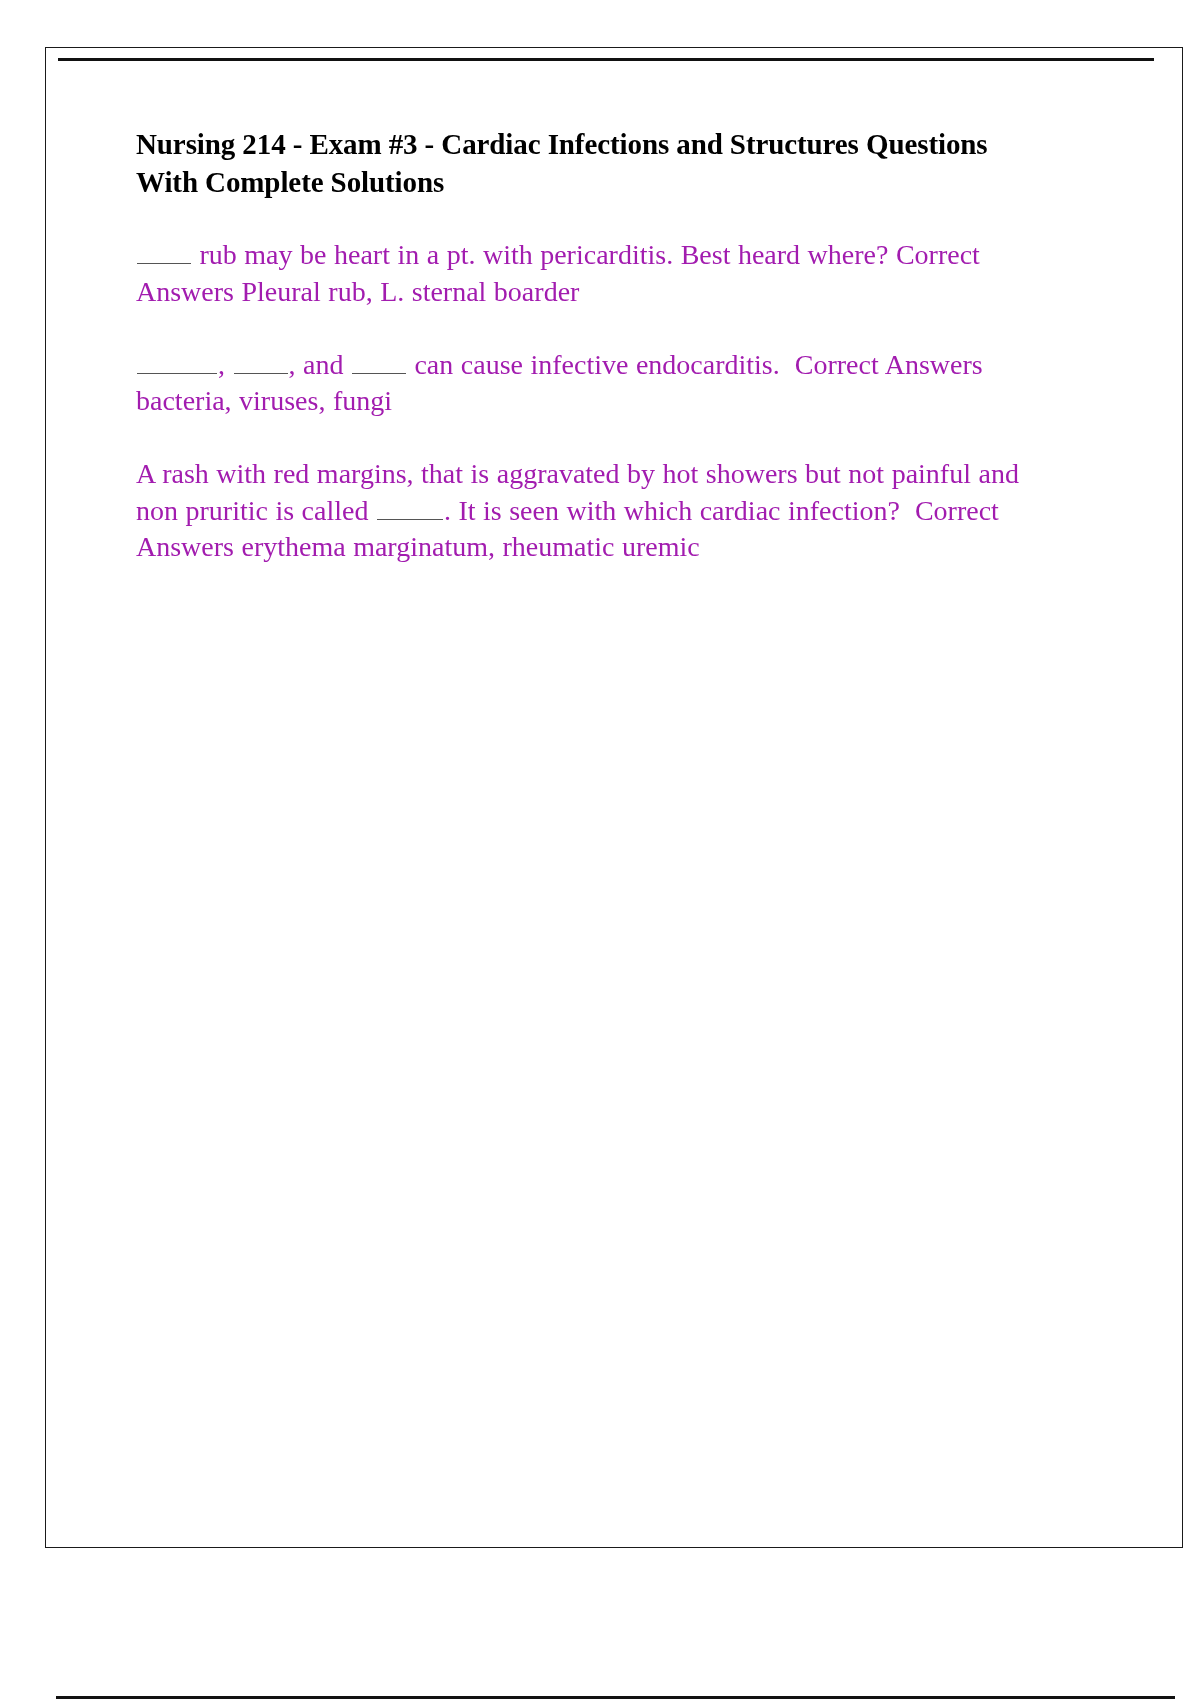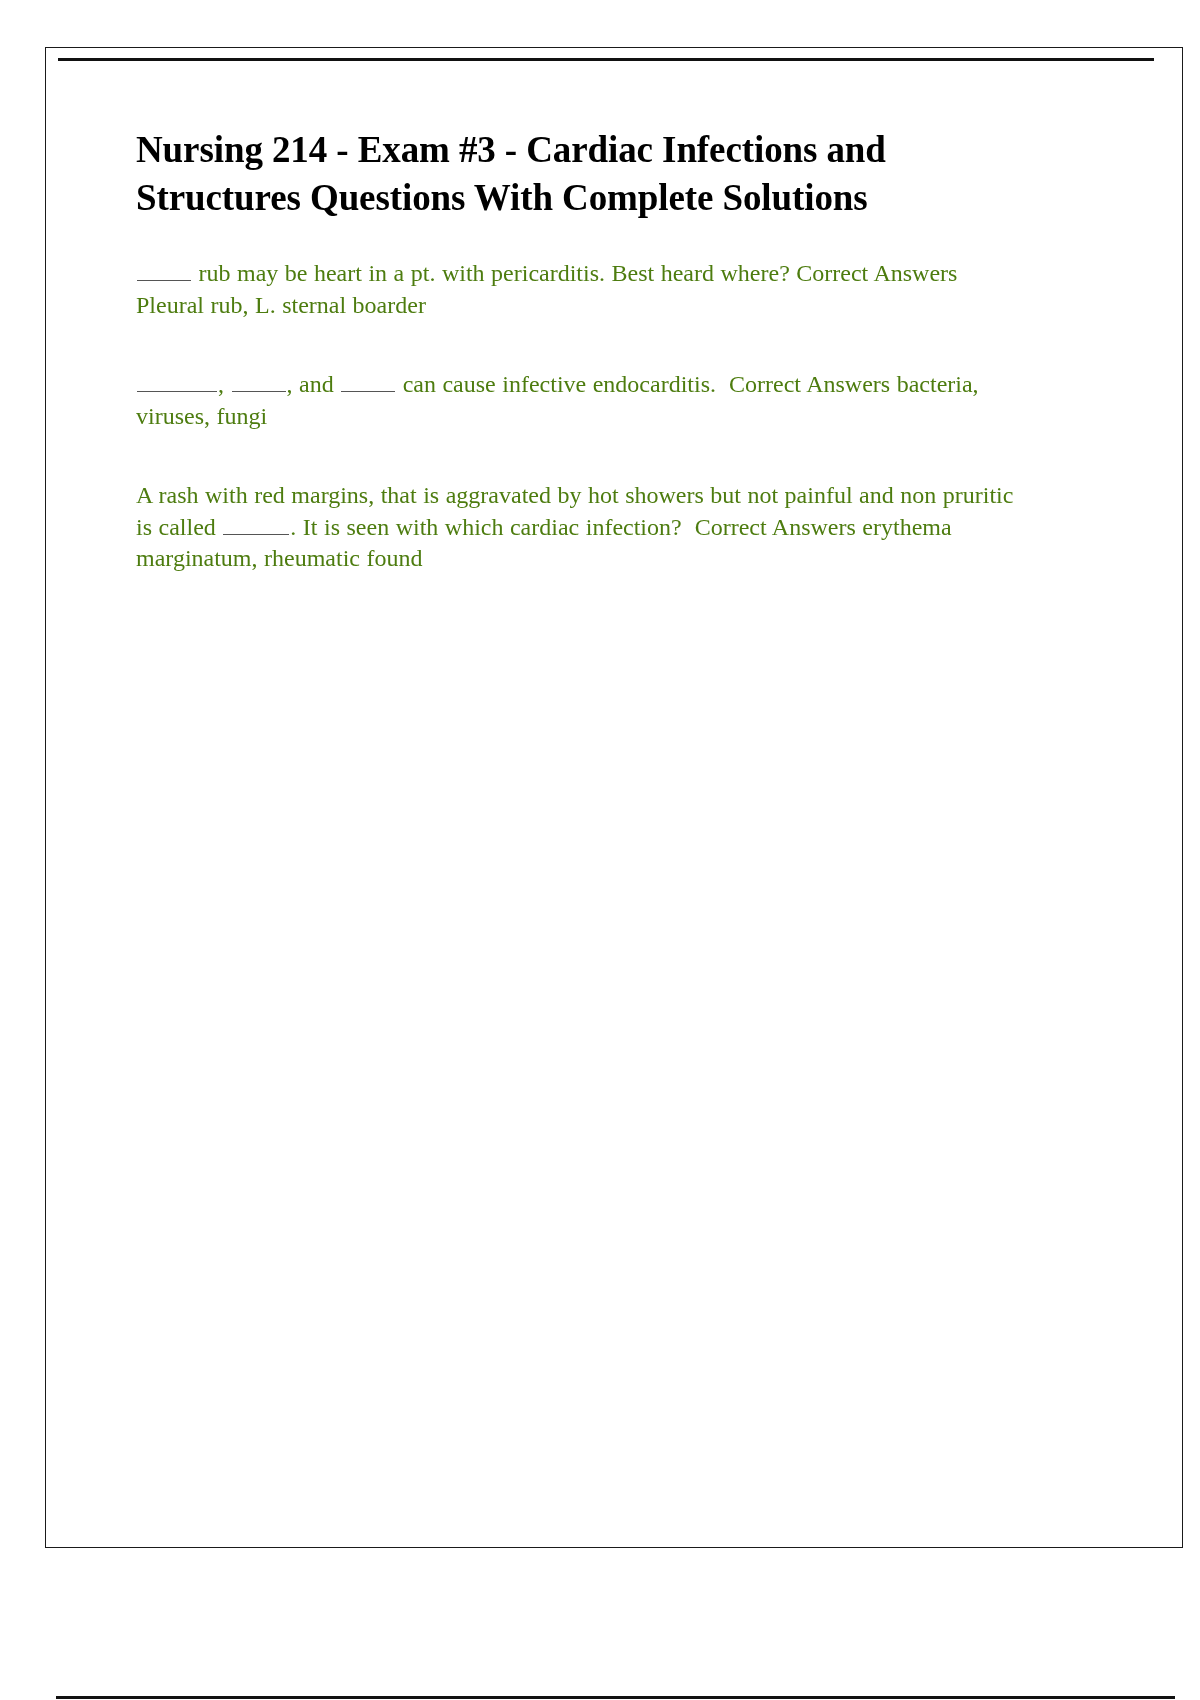--- a/index.html
+++ b/index.html
@@ -41,41 +41,41 @@
 
   
   #content {
     position: absolute;
     left: 90px;
     top: 78px;
     width: 960px;
   }
 
   #doc-title {
-    font-size: 37px;
+    font-size: 29px;
     font-weight: bold;
     line-height: 1.30;
     color: #000000;
     margin: 0 0 0 0;
     letter-spacing: -0.1px;
     width: 880px;
   }
 
   .paragraph {
-    font-size: 24px;
+    font-size: 28px;
     line-height: 1.31;
-    color: #4d7c0f;
+    color: #a21caf;
     margin: 0;
     width: 890px;
     word-spacing: 0.5px;
   }
 
   
   #qa-list { margin-top: 36px; }
-  .paragraph + .paragraph { margin-top: 48px; }
+  .paragraph + .paragraph { margin-top: 36px; }
 
   
   .blank {
     display: inline-block;
     border-bottom: 1.6px solid #555555;
     vertical-align: baseline;
     height: 0.92em;
     margin: 0 1px;
   }
   .blank.b4 { width: 54px; }
@@ -109,21 +109,21 @@
 
     <div id="qa-list">
 
       <p class="paragraph"><span class="blank b4"></span><span> rub may be heart in a pt. with pericarditis. Best heard where? </span><span>Correct Answers</span><span> Pleural rub, L. sternal boarder</span></p>
 
       <p class="paragraph"><span class="blank b6"></span>, <span class="blank b4"></span>, and <span class="blank b4"></span> can cause infective endocarditis.&nbsp; <span>Correct Answers</span><span> bacteria, viruses, fungi</span></p>
 
 
 
 
-      <p class="paragraph">A rash with red margins, that is aggravated by hot showers but not painful and non pruritic is called <span class="blank b5"></span>. It is seen with which cardiac infection?&nbsp; <span>Correct Answers</span><span> erythema marginatum, rheumatic found</span></p>
+      <p class="paragraph">A rash with red margins, that is aggravated by hot showers but not painful and non pruritic is called <span class="blank b5"></span>. It is seen with which cardiac infection?&nbsp; <span>Correct Answers</span><span> erythema marginatum, rheumatic uremic</span></p>
 
 
 
 
     </div>
   </div>
 </div>
 
 <div id="footer-rule"></div>
 

